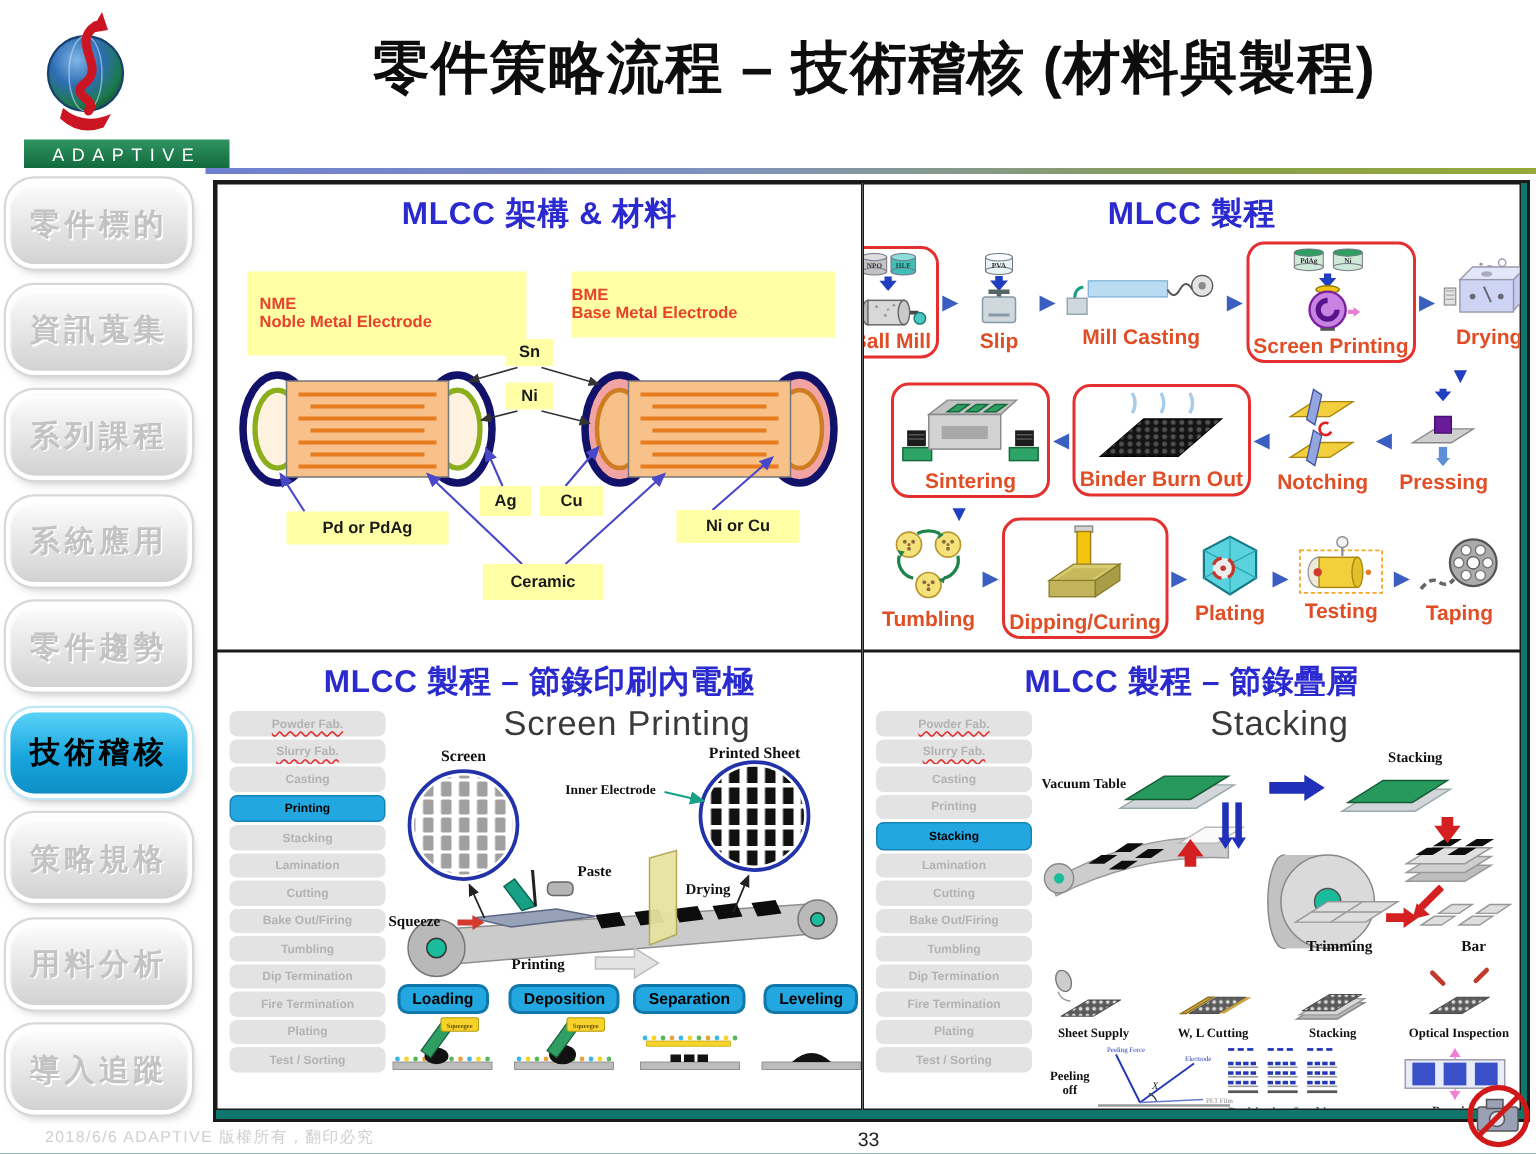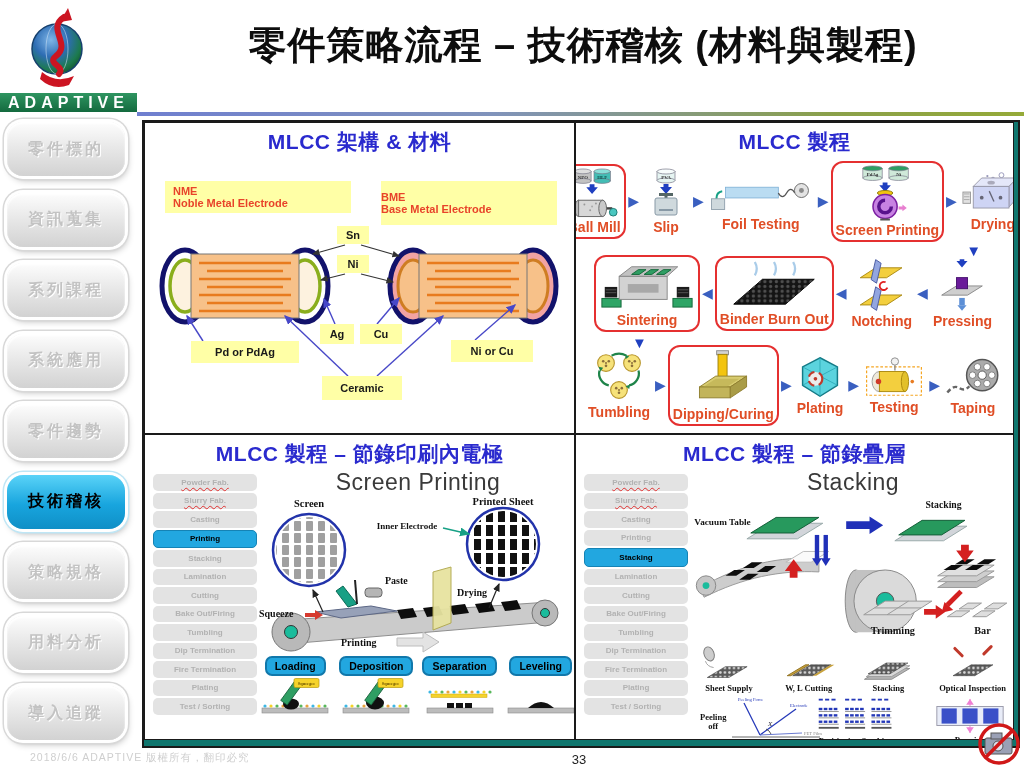--- a/index.html
+++ b/index.html
@@ -1,32 +1,32 @@
 <!DOCTYPE html>
 <html><head>
 <meta charset="utf-8">
 <style>
   html,body{margin:0;padding:0;}
   body{width:1024px;height:769px;position:relative;background:#fff;overflow:hidden;
        font-family:"Liberation Sans",sans-serif;}
   
   #logo{position:absolute;left:26px;top:4px;width:64px;height:86px;}
-  #brand{position:absolute;left:0;top:93px;width:137px;height:19px;
-         background:linear-gradient(180deg,#2f9561,#136a3e);color:#fff;font-weight:bold;
-         font-size:16px;letter-spacing:5px;display:flex;align-items:center;justify-content:center;}
+  #brand{position:absolute;left:16px;top:93px;width:137px;height:19px;
+         background:linear-gradient(180deg,#2f9561,#136a3e);color:#fff;font-weight:normal;
+         font-size:12px;letter-spacing:5px;display:flex;align-items:center;justify-content:center;}
   #page-title{position:absolute;left:150px;top:20px;width:866px;text-align:center;
          font-size:38px;font-weight:bold;color:#0d0d0d;letter-spacing:1px;white-space:nowrap;}
   #header-rule{position:absolute;left:137px;top:112px;width:887px;height:4px;
          background:linear-gradient(90deg,#6f7fd0,#8093bb 40%,#8aa04a 78%,#95aa38);}
   
   #sidebar{position:absolute;left:7px;top:122px;width:118px;display:flex;flex-direction:column;gap:16.5px;}
   .side-btn{height:54px;border-radius:16px;display:flex;align-items:center;justify-content:center;
          background:linear-gradient(180deg,#fdfdfd 0%,#e9e9e9 45%,#d2d2d2 100%);
          box-shadow:0 0 0 3px #fff,0 0 0 4.5px #d8d8d8,2px 4px 7px rgba(0,0,0,.30),inset 0 2px 2px #fff;
-         font-family:"DejaVu Serif","Liberation Serif",serif;font-size:16px;font-weight:bold;
+         font-family:"DejaVu Serif","Liberation Serif",serif;font-size:20px;font-weight:bold;
          letter-spacing:3px;color:#c3c3c3;text-shadow:1px 1px 0 #fff;cursor:pointer;}
   .side-btn.active{background:linear-gradient(180deg,#5ad3f8 0%,#18a5de 55%,#0f8fc6 100%);
          color:#000;text-shadow:none;box-shadow:0 0 0 3px #fff,0 0 0 4.5px #bfe6f5,2px 4px 7px rgba(0,0,0,.35);}
   
   #grid{position:absolute;left:142px;top:120px;width:874px;height:624px;border:2px solid #1a1a1a;
         display:grid;grid-template-columns:431px 439px;grid-template-rows:312px 306px;background:#0f766e;}
   .q{border:1px solid #1a1a1a;position:relative;overflow:hidden;background:#fff;}
   .qtitle{text-align:center;font-size:21px;font-weight:bold;color:#2a2ace;margin-top:5px;
           font-family:"Liberation Sans",sans-serif;letter-spacing:.5px;}
   .qsub{text-align:center;font-size:23px;color:#3a3a3a;margin:1px 0 0 0;letter-spacing:.5px;}
@@ -173,21 +173,21 @@
       <line x1="200" y1="121" x2="176" y2="127" stroke="#333" stroke-width="1.1" marker-end="url(#ah1)"></line>
       <line x1="216" y1="121" x2="248" y2="129" stroke="#333" stroke-width="1.1" marker-end="url(#ah1)"></line>
 
       <line x1="58" y1="188" x2="42" y2="163" stroke="#4848c8" stroke-width="1.4" marker-end="url(#ahb)"></line>
       <line x1="190" y1="171" x2="179" y2="146" stroke="#4848c8" stroke-width="1.4" marker-end="url(#ahb)"></line>
       <line x1="232" y1="171" x2="254" y2="145" stroke="#4848c8" stroke-width="1.4" marker-end="url(#ahb)"></line>
       <line x1="330" y1="187" x2="370" y2="152" stroke="#4848c8" stroke-width="1.4" marker-end="url(#ahb)"></line>
       <line x1="203" y1="223" x2="140" y2="163" stroke="#4848c8" stroke-width="1.4" marker-end="url(#ahb)"></line>
       <line x1="232" y1="223" x2="298" y2="163" stroke="#4848c8" stroke-width="1.4" marker-end="url(#ahb)"></line>
     </svg>
-    <div class="ylab" style="left:20px;top:58px;width:178px;height:32px;padding-left:8px;">
+    <div class="ylab" style="left:20px;top:58px;width:178px;height:56px;padding-left:8px;">
       <span class="red">NME</span>
       <span class="red">Noble Metal Electrode</span>
     </div>
     <div class="ylab" style="left:236px;top:58px;width:176px;height:44px;padding-left:0;">
       <span class="red">BME</span>
       <span class="red">Base Metal Electrode</span>
     </div>
     <div class="ylab center" style="left:192px;top:103px;width:32px;height:18px;">Sn</div>
     <div class="ylab center" style="left:192px;top:132px;width:32px;height:18px;">Ni</div>
     <div class="ylab center" style="left:175px;top:201px;width:34px;height:20px;">Ag</div>
@@ -249,21 +249,21 @@
             <span>
               <svg width="104" height="44" viewBox="0 0 126 52">
                 <path d="M16,24 q-7,1 -7,9" stroke="#16a085" stroke-width="2.5" fill="none"></path>
                 <rect x="3" y="33" width="16" height="13" fill="#cfd9dd" stroke="#8899a6"></rect>
                 <rect x="20" y="19" width="64" height="13" fill="#badcf2" stroke="#7fb0d6"></rect>
                 <path d="M84,26 q5,9 10,0 q5,-9 10,0" stroke="#555" stroke-width="1.6" fill="none"></path>
                 <circle cx="112" cy="23" r="8.5" fill="#e3e3e3" stroke="#555"></circle>
                 <circle cx="112" cy="23" r="3" fill="#8a8a8a"></circle>
               </svg>
             </span>
-            <div class="plabel">Foil Testing</div>
+            <div class="plabel">Mill Casting</div>
           </div>
           <div class="parrow">▶</div>
           <div class="proc-item boxed">
             <span>
               <svg width="56" height="56" viewBox="0 0 58 58">
                 <rect x="4" y="3.5" width="20" height="10" fill="#cfe9d9" stroke="#778" stroke-width="0.7"></rect>
                 <ellipse cx="14" cy="13.5" rx="10" ry="2.5" fill="#cfe9d9" stroke="#778" stroke-width="0.7"></ellipse>
                 <ellipse cx="14" cy="3.5" rx="10" ry="2.5" fill="#2f9e63" stroke="#778" stroke-width="0.7"></ellipse>
                 <text x="14" y="11" font-size="5" text-anchor="middle" fill="#333" font-weight="bold" font-family="Liberation Sans,sans-serif">PdAg</text>
                 <rect x="31" y="3.5" width="20" height="10" fill="#cfe9d9" stroke="#778" stroke-width="0.7"></rect>

